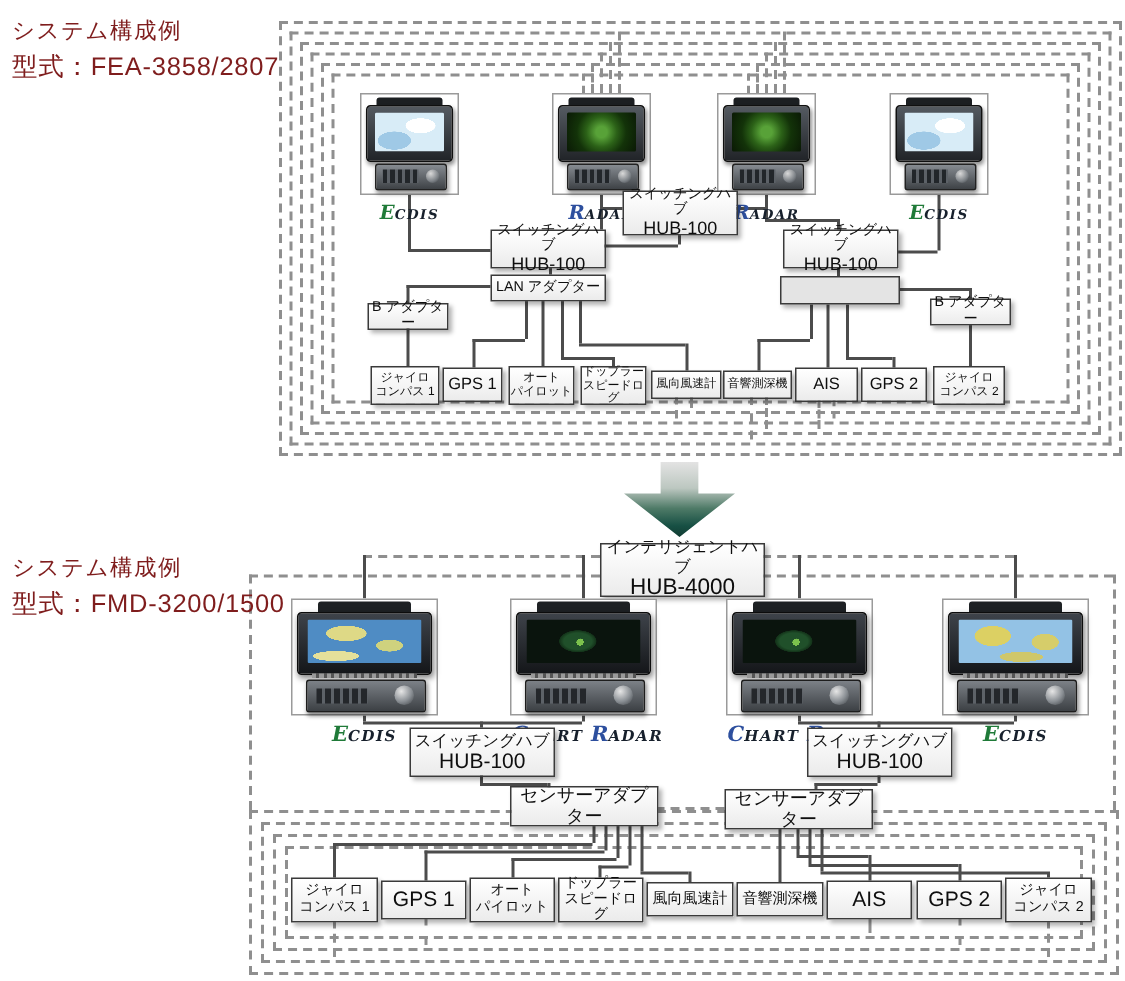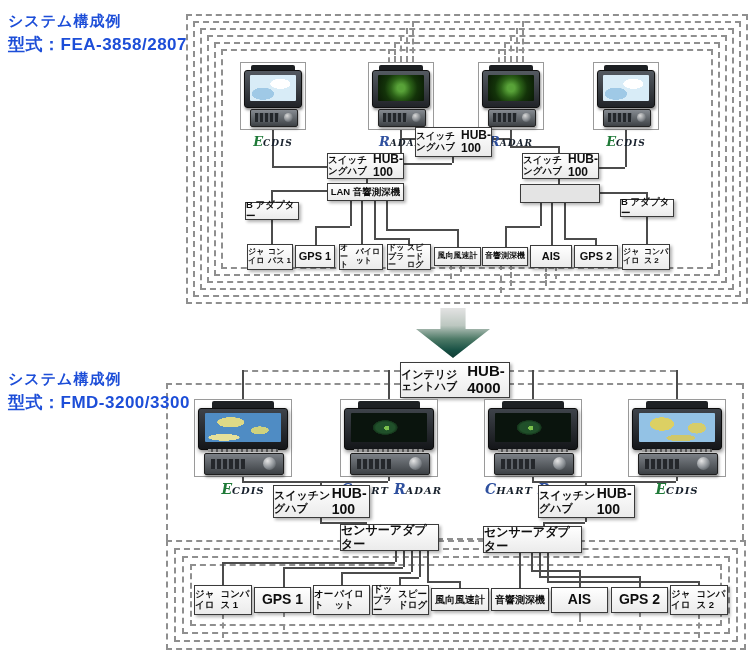--- a/index.html
+++ b/index.html
@@ -1,33 +1,33 @@
 <!DOCTYPE html>
 <html><head>
 <meta charset="utf-8">
 <style>
   html,body{margin:0;padding:0;background:#fff;}
   .stage{position:relative;width:750px;height:654px;background:#fff;overflow:hidden;
          font-family:"Liberation Sans","DejaVu Sans",sans-serif;}
   
-  .title{position:absolute;z-index:6;color:#1d4ed8;font-weight:bold;line-height:1.4;}
+  .title{position:absolute;z-index:6;color:#7f1d1d;font-weight:normal;line-height:1.4;}
   .title .t1{font-size:15px;letter-spacing:1px;}
   .title .t2{font-size:17px;margin-top:2px;letter-spacing:.5px;}
   
   .dr{position:absolute;border:2px dashed #8f8f8f;z-index:1;}
   .w{position:absolute;z-index:1;}
   .wh{border-top:2px dashed #8f8f8f;height:0;}
   .wv{border-left:2px dashed #8f8f8f;width:0;}
   .sh{height:2px;background:#4c4c4c;}
   .sv{width:2px;background:#4c4c4c;}
   
-  .box{position:absolute;z-index:5;display:flex;flex-direction:row;align-items:center;
+  .box{position:absolute;z-index:5;display:flex;flex-direction:column;align-items:center;
        justify-content:center;background:linear-gradient(#ffffff,#ebebeb);
        border:1px solid #3a3a3a;box-shadow:2px 2px 3px rgba(0,0,0,.3);
-       font-weight:bold;color:#0e0e0e;line-height:1.12;}
+       font-weight:normal;color:#0e0e0e;text-align:center;line-height:1.12;}
   .box span{display:block;}
   .blank{background:#e4e4e4;}
   
   .tmon{position:absolute;z-index:5;width:64px;height:66px;border:1px solid #9a9a9a;background:#fff;}
   .tmon .cap{position:absolute;left:10px;top:2px;width:44px;height:5px;background:#1c1f22;border-radius:2px 2px 0 0;}
   .tmon .bez{position:absolute;left:3px;top:7px;width:56px;height:36px;border:1px solid #101010;border-radius:3px;
              background:linear-gradient(#545a61,#212428);box-shadow:1px 2px 3px rgba(0,0,0,.45);}
   .tmon .scr{position:absolute;left:5px;top:4px;right:5px;bottom:6px;border-radius:1px;}
   .tmon .pan{position:absolute;left:9px;top:46px;width:46px;height:16px;border:1px solid #222;border-radius:2px;
              background:linear-gradient(#868b91,#3e4246);box-shadow:1px 2px 3px rgba(0,0,0,.4);}
@@ -211,21 +211,21 @@
       <div class="w wv" style="left: 698px; top: 613px; height: 25px;"></div>
       <div class="w wv" style="left: 579px; top: 611px; height: 11px;"></div>
     </div>
 
   <div class="title" style="left:8px;top:10px;">
     <div class="t1">システム構成例</div>
     <div class="t2">型式：FEA-3858/2807</div>
   </div>
   <div class="title" style="left:8px;top:368px;">
     <div class="t1">システム構成例</div>
-    <div class="t2">型式：FMD-3200/3300</div>
+    <div class="t2">型式：FMD-3200/1500</div>
   </div>
 
   <div class="tmon" style="left:240px;top:62px;">
     <div class="cap"></div>
     <div class="bez">
         <div class="scr scr-ecdis-sm"></div>
       </div>
     <div class="pan">
         <div class="keys"></div>
         <div class="knob"></div>
@@ -272,21 +272,21 @@
   </div>
   <div class="box" style="left:327px;top:153px;width:75px;height:24px;">
     <span class="f95">スイッチングハブ</span>
       <span class="f12">HUB-100</span>
   </div>
   <div class="box" style="left:522px;top:153px;width:75px;height:24px;">
     <span class="f95">スイッチングハブ</span>
       <span class="f12">HUB-100</span>
   </div>
   <div class="box" style="left:327px;top:183px;width:75px;height:16px;">
-    <span class="f95">LAN 音響測深機</span>
+    <span class="f95">LAN アダプター</span>
   </div>
   <div class="box blank" style="left:520px;top:184px;width:78px;height:17px;"></div>
   <div class="box" style="left:245px;top:202px;width:52px;height:16px;">
     <span class="f95">B アダプター</span>
   </div>
   <div class="box" style="left:620px;top:199px;width:52px;height:16px;">
     <span class="f95">B アダプター</span>
   </div>
 
   <div class="box" style="left:247px;top:244px;width:44px;height:24px;">

